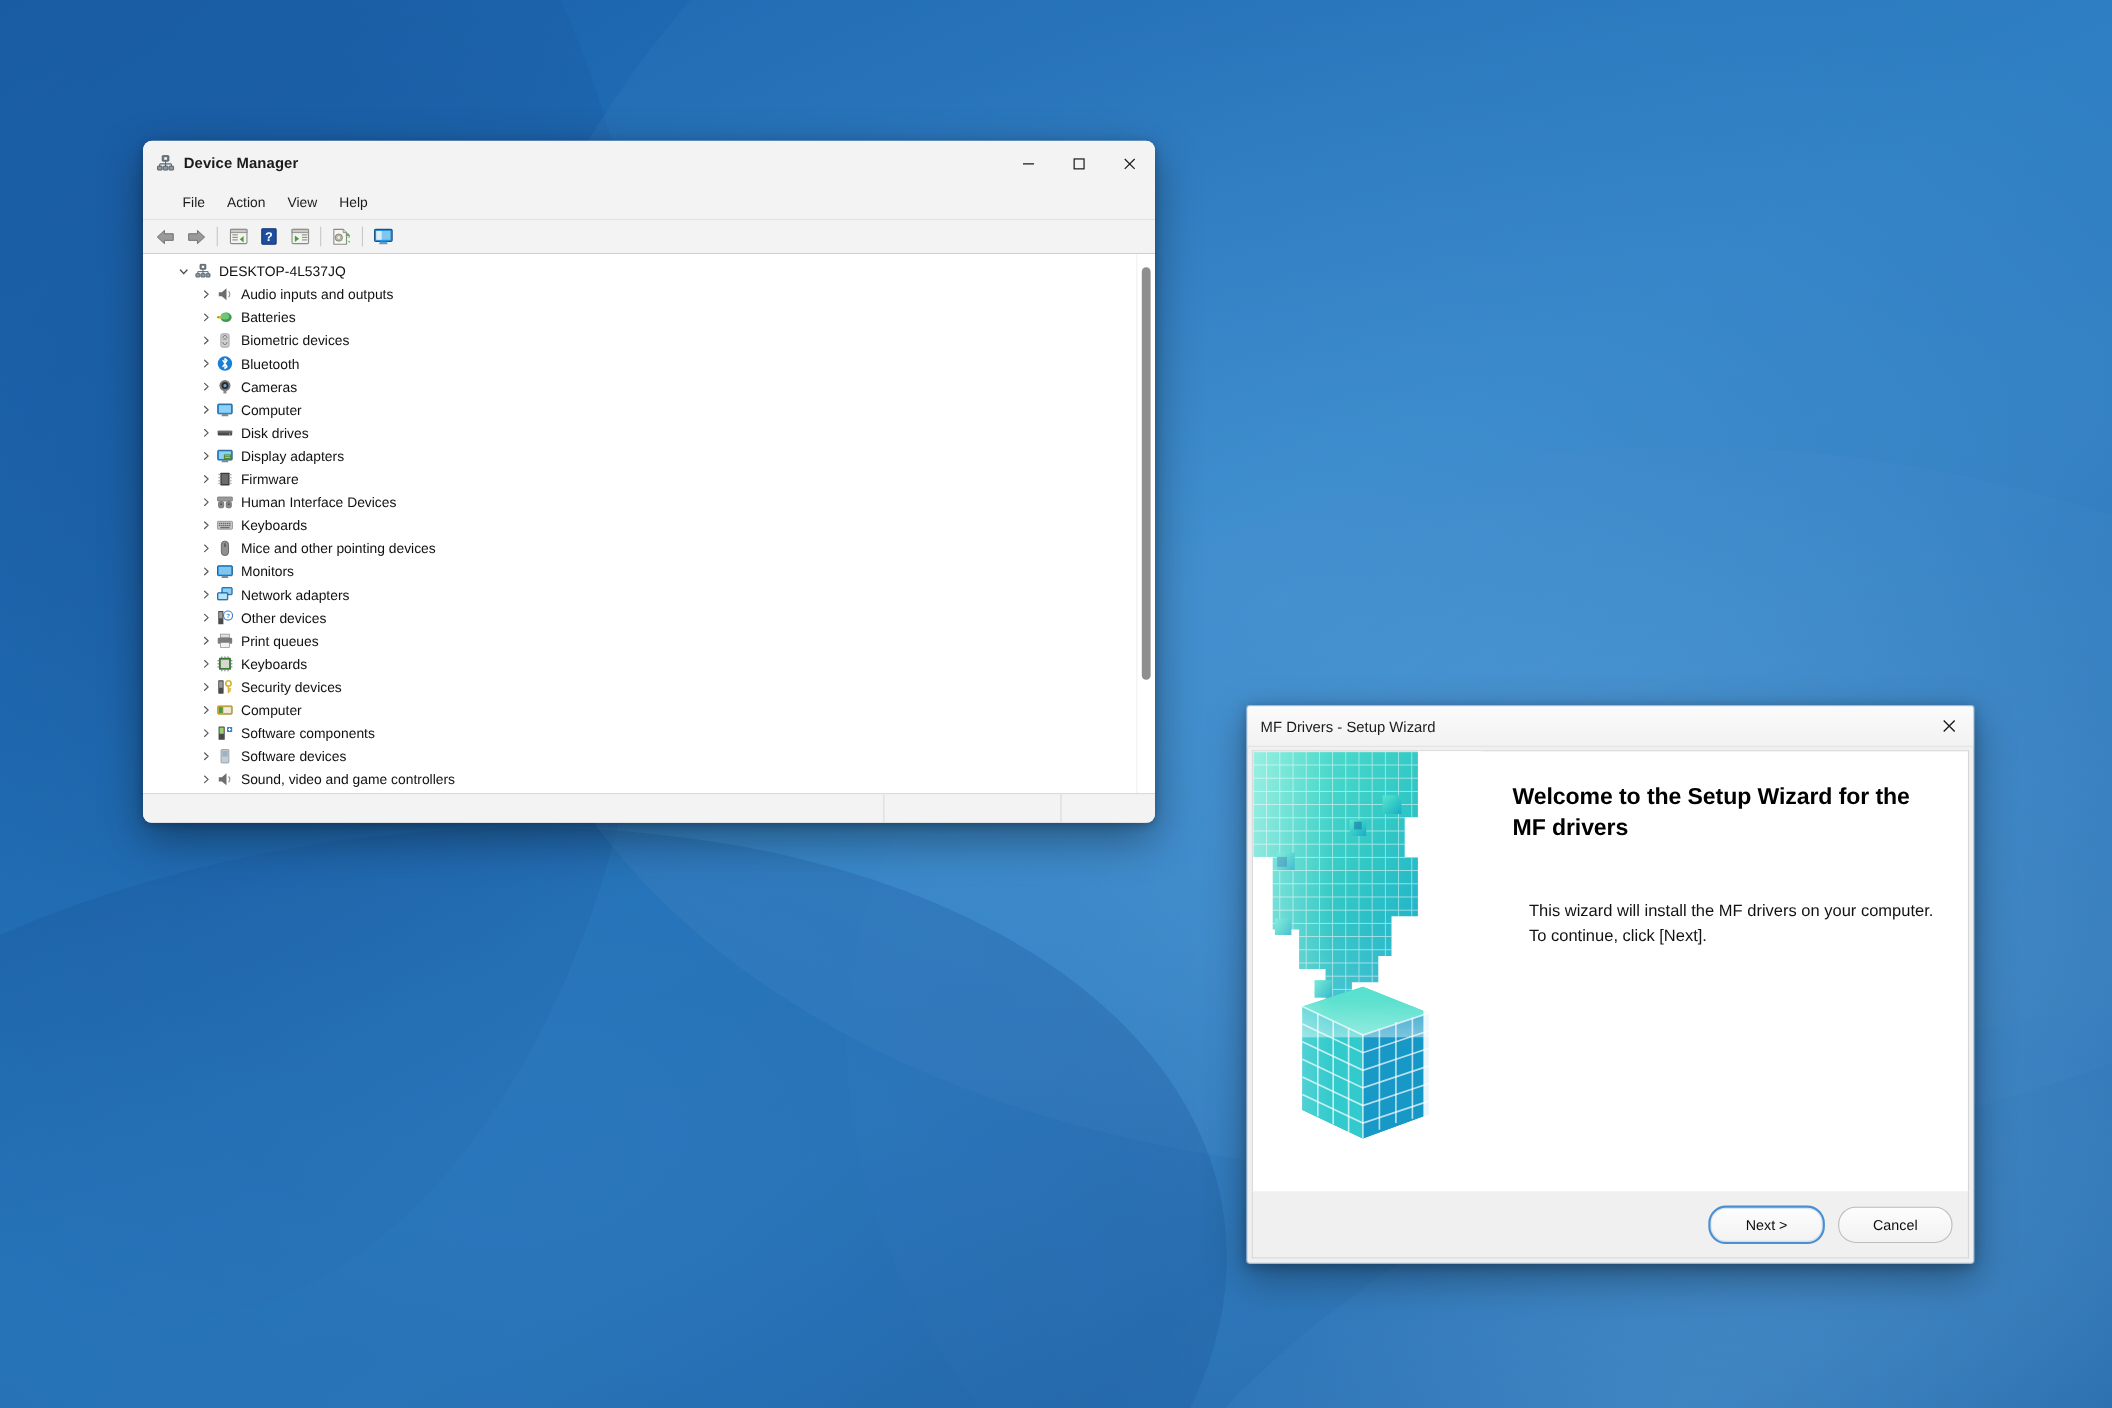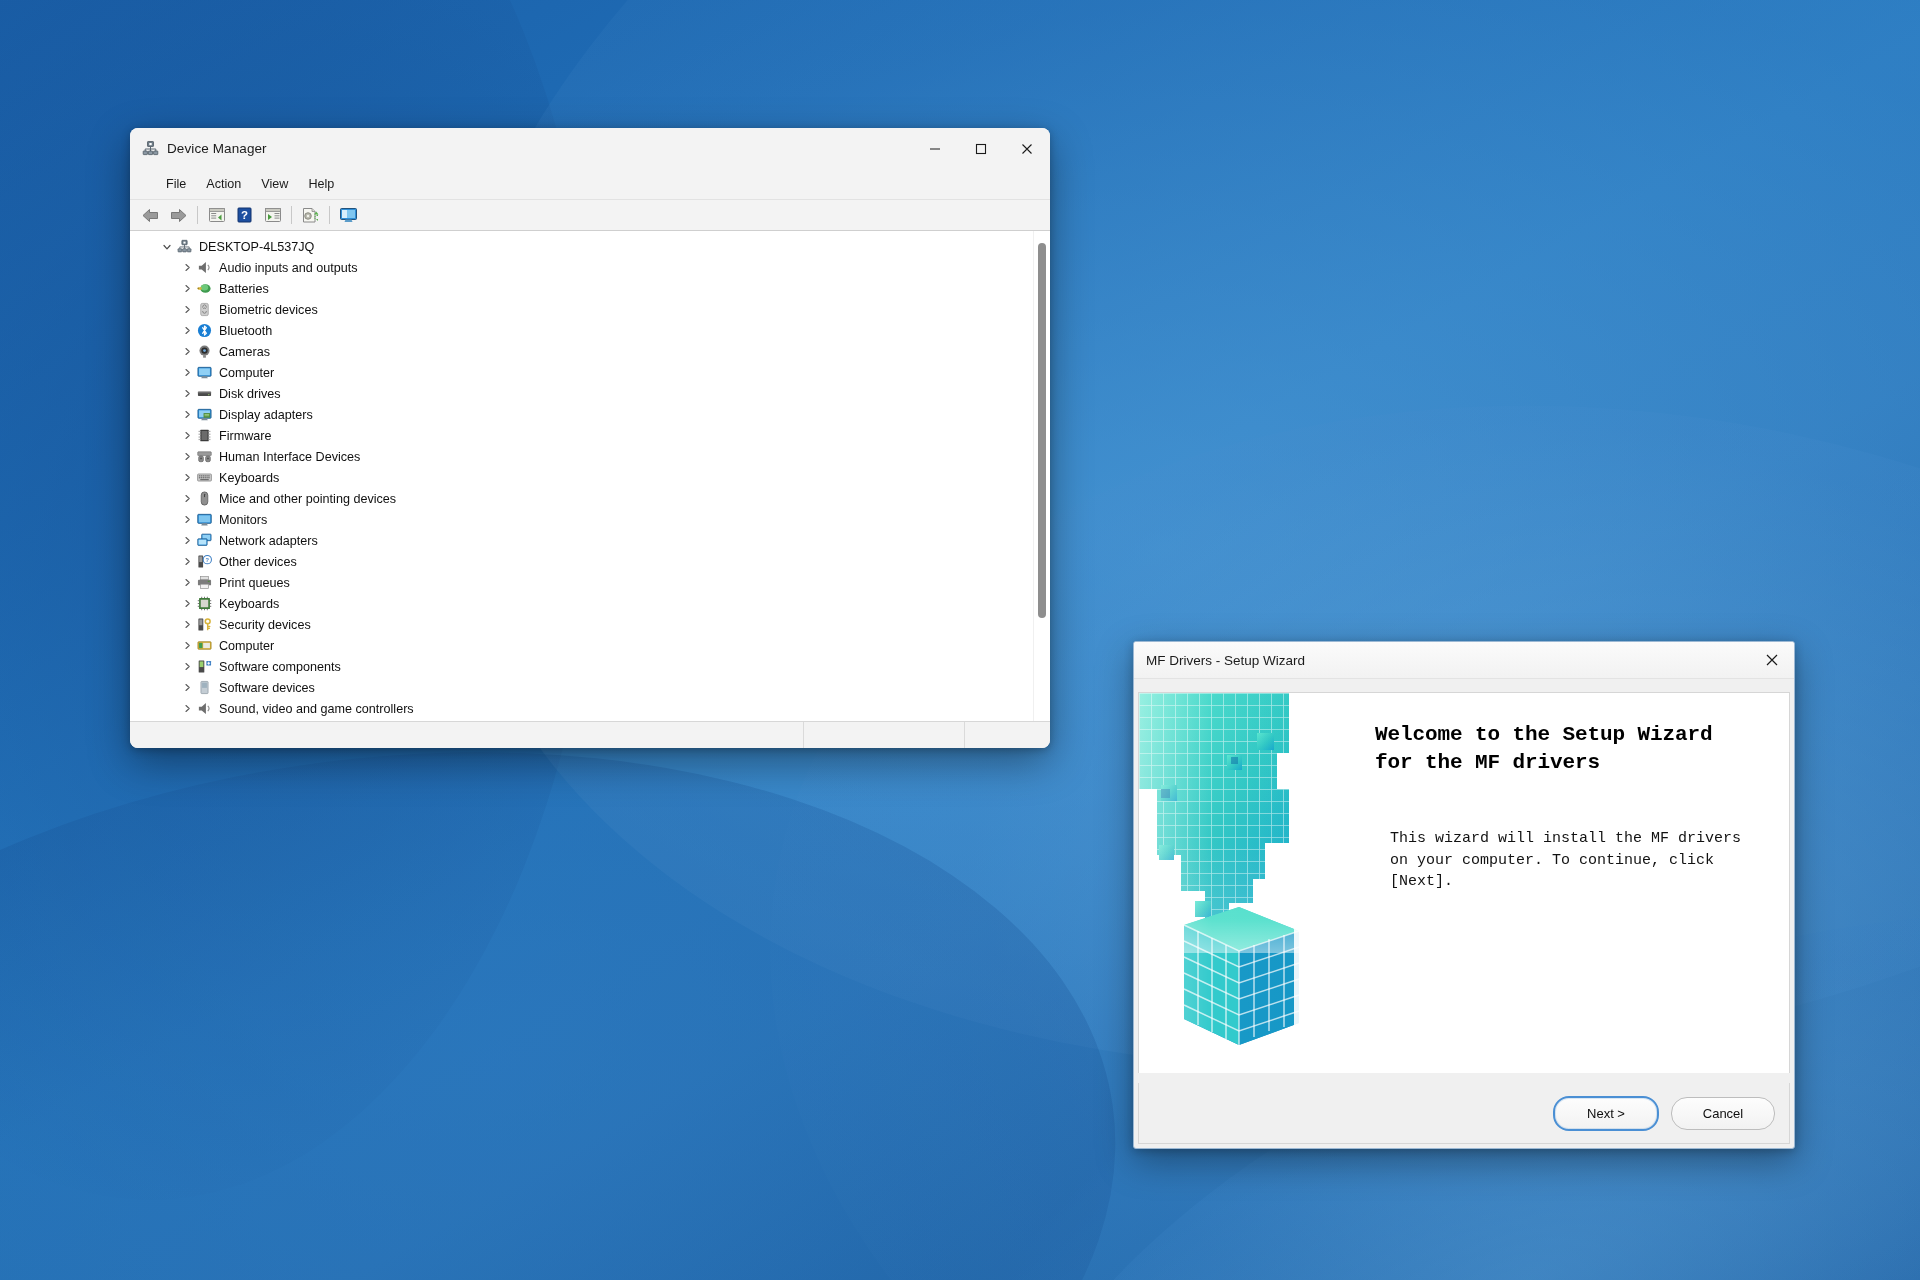--- a/index.html
+++ b/index.html
@@ -62,20 +62,21 @@
     overflow: hidden;
     display: flex;
     flex-direction: column;
   }
   #dm-titlebar {
     height: 41px;
     background: #f3f3f3;
     display: flex;
     align-items: center;
     flex: none;
+    font-weight: bold;
   }
   #dm-title-left {
     display: flex; align-items: center;
     padding-left: 12px;
     gap: 8px;
     flex: 1 1 auto;
     height: 100%;
   }
   #dm-app-icon { width: 17px; height: 17px; flex: none; }
   #dm-title-text {
@@ -203,21 +204,20 @@
     position: absolute;
     left: 1133px; top: 641px;
     width: 660px; height: 506px;
     background: #f0f0f0;
     border: 1px solid #9bb8d4;
     border-radius: 3px;
     box-shadow: 0 12px 36px rgba(0,0,0,0.35), 0 2px 10px rgba(0,0,0,0.22);
     display: flex;
     flex-direction: column;
     overflow: hidden;
-    gap: 10px;
   }
   #wz-titlebar {
     height: 36px;
     background: linear-gradient(#fbfbfb, #f2f2f2);
     display: flex;
     align-items: center;
     border-bottom: 1px solid #e3e3e3;
     flex: none;
   }
   #wz-title-text {
@@ -235,21 +235,20 @@
 
   #wz-content {
     flex: 1 1 auto;
     background: #ffffff;
     display: flex;
     margin: 3px 4px 0 4px;
     border: 1px solid #d6d6d6;
     border-bottom: none;
     overflow: hidden;
     position: relative;
-    font-family: Liberation Mono, monospace;
   }
   #wz-graphic {
     width: 208px;
     flex: none;
     position: relative;
     background: #ffffff;
     overflow: hidden;
   }
   #wz-text {
     flex: 1 1 auto;

